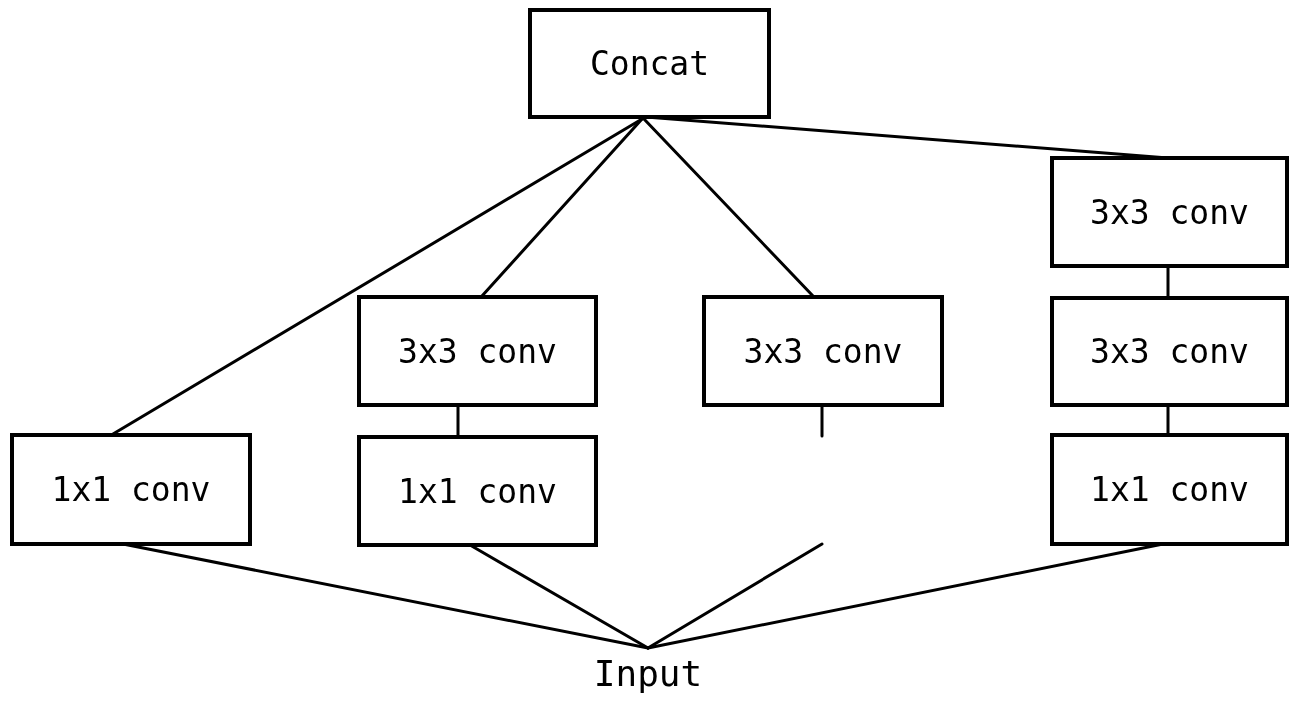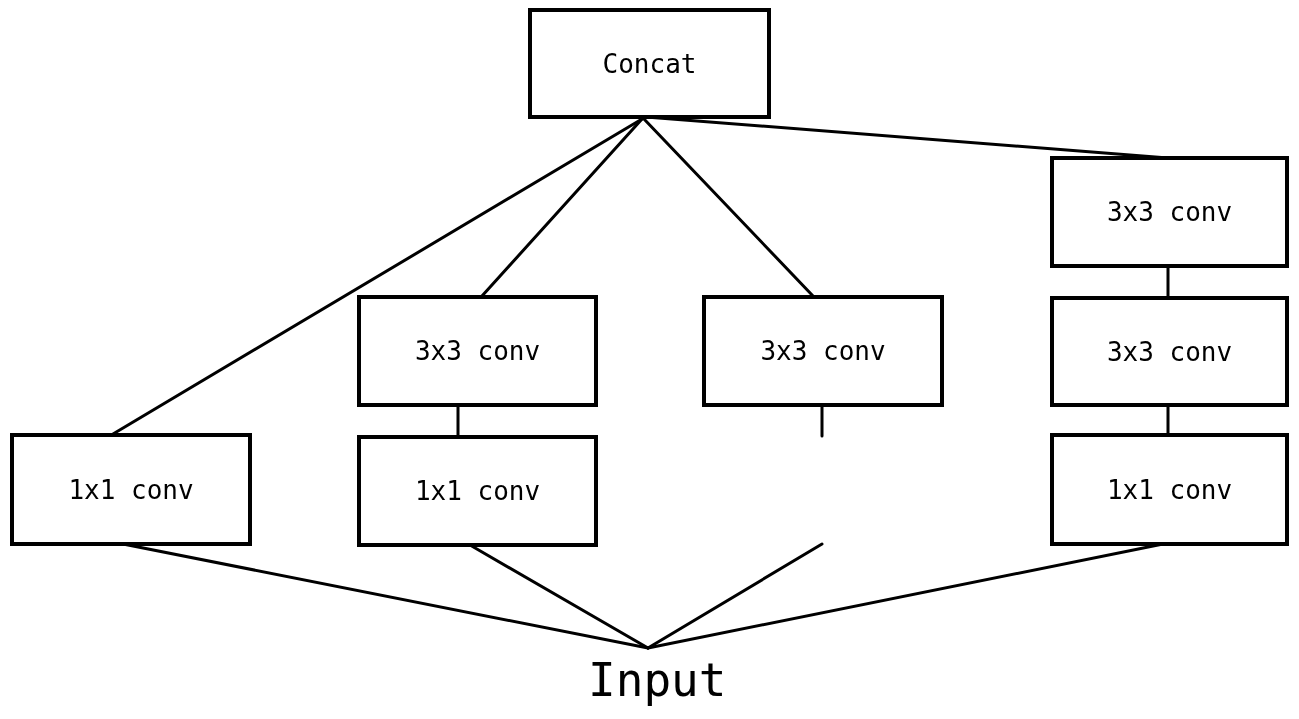--- a/index.html
+++ b/index.html
@@ -25,28 +25,28 @@
   }
   .node {
     position: absolute;
     z-index: 2;
     box-sizing: border-box;
     border: 4px solid #000000;
     background: #ffffff;
     display: flex;
     align-items: center;
     justify-content: center;
-    font-size: 26px;
+    font-size: 33px;
     color: #000000;
     white-space: nowrap;
   }
   .free-label {
     position: absolute;
     z-index: 2;
-    font-size: 46px;
+    font-size: 36px;
     color: #000000;
     text-align: center;
     white-space: nowrap;
   }
   
   #n-concat   { left: 528px;  top: 8px;   width: 243px; height: 111px; }
   #n-b1-c1x1  { left: 10px;   top: 433px; width: 242px; height: 113px; }
   #n-b2-c3x3  { left: 357px;  top: 295px; width: 241px; height: 112px; }
   #n-b2-c1x1  { left: 357px;  top: 435px; width: 241px; height: 112px; }
   #n-b3-c3x3  { left: 702px;  top: 295px; width: 242px; height: 112px; }

